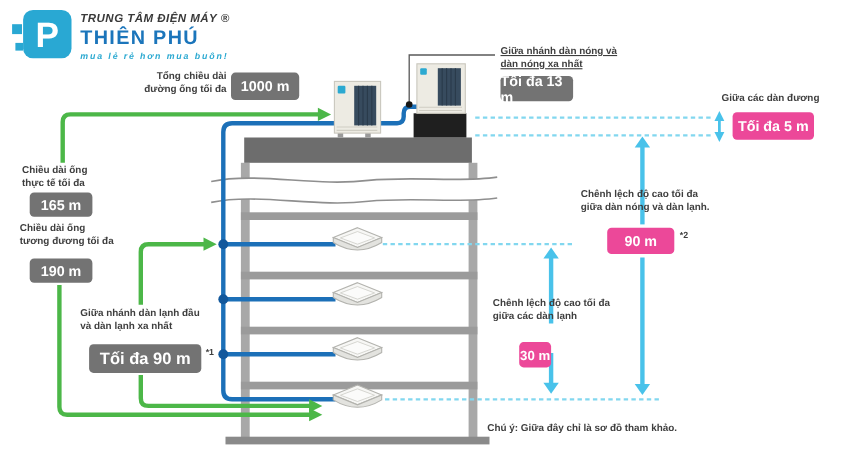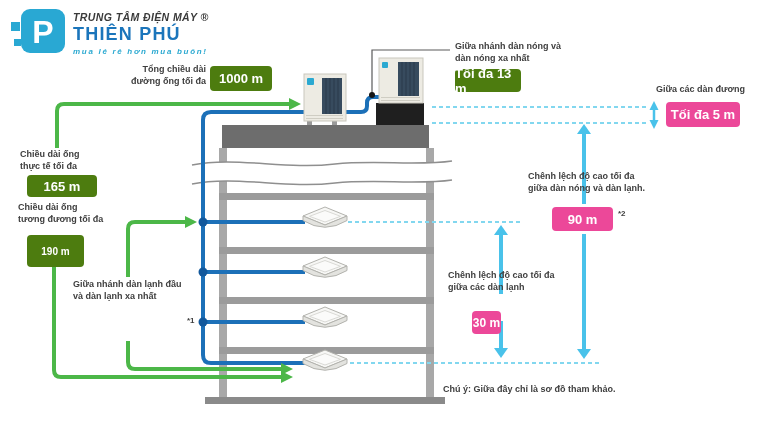--- a/index.html
+++ b/index.html
@@ -4,21 +4,21 @@
 <style>
   html,body{margin:0;padding:0;background:#fff;}
   #canvas{position:relative;width:768px;height:432px;background:#fff;overflow:hidden;
           font-family:"Liberation Sans",sans-serif;}
   .abs{position:absolute;}
   svg{display:block;}
   #art{position:absolute;left:0;top:0;z-index:1;}
   .lbl{font-size:9px;line-height:1.3;font-weight:700;color:#3e3e3e;white-space:pre-line;z-index:3;}
   .badge{display:flex;align-items:center;justify-content:center;color:#fff;font-weight:700;
          border-radius:4px;z-index:3;}
-  .badge-green{background:#4d7c0f;}
+  .badge-green{background:#737373;}
   .badge-blue{background:#ec4899;}
   .fn{font-size:8px;font-weight:700;color:#3e3e3e;z-index:3;}
   
   #logo{left:10px;top:6px;display:flex;align-items:flex-start;z-index:3;}
   #logo-text{margin-left:7px;padding-top:5px;}
   .logo-l1{font-size:10.5px;font-weight:700;color:#3a3a3a;letter-spacing:.4px;font-style:italic;}
   .logo-l2{font-size:18px;font-weight:700;color:#1b75bb;letter-spacing:1.2px;margin-top:1px;}
   .logo-l3{font-size:8px;font-weight:700;color:#2ba9d1;letter-spacing:1.7px;margin-top:2px;font-style:italic;}
 </style>
 </head>
@@ -155,37 +155,38 @@
       <div class="logo-l1">TRUNG TÂM ĐIỆN MÁY ®</div>
       <div class="logo-l2">THIÊN PHÚ</div>
       <div class="logo-l3">mua lẻ rẻ hơn mua buôn!</div>
     </div>
   </div>
 
   <div class="abs lbl" style="left:128px;top:64px;width:78px;text-align:right;">Tổng chiều dài
 đường ống tối đa</div>
   <div class="abs badge badge-green" style="left:210px;top:66px;width:62px;height:25px;font-size:13px;">1000 m</div>
 
-  <div class="abs lbl" style="left:455px;top:41px;">Giữa nhánh dàn nóng và
+  <div class="abs lbl" style="left:455px;top:41px;text-decoration:underline;">Giữa nhánh dàn nóng và
 dàn nóng xa nhất</div>
   <div class="abs badge badge-green" style="left:455px;top:69px;width:66px;height:23px;font-size:13px;">Tối đa 13 m</div>
 
   <div class="abs lbl" style="left:656px;top:84px;">Giữa các dàn đương</div>
   <div class="abs badge badge-blue" style="left:666px;top:102px;width:74px;height:25px;font-size:13px;">Tối đa 5 m</div>
 
   <div class="abs lbl" style="left:20px;top:149px;">Chiều dài ống
 thực tế tối đa</div>
-  <div class="abs badge badge-green" style="left:27px;top:175px;width:70px;height:22px;font-size:13px;">165 m</div>
+  <div class="abs badge badge-green" style="left:27px;top:175px;width:57px;height:22px;font-size:13px;">165 m</div>
 
   <div class="abs lbl" style="left:18px;top:202px;">Chiều dài ống
 tương đương tối đa</div>
-  <div class="abs badge badge-green" style="left:27px;top:235px;width:57px;height:32px;font-size:10px;">190 m</div>
+  <div class="abs badge badge-green" style="left:27px;top:235px;width:57px;height:22px;font-size:13px;">190 m</div>
 
   <div class="abs lbl" style="left:73px;top:279px;">Giữa nhánh dàn lạnh đầu
 và dàn lạnh xa nhất</div>
+  <div class="abs badge badge-green" style="left:81px;top:313px;width:102px;height:26px;font-size:15px;">Tối đa 90 m</div>
   <div class="abs fn" style="left:187px;top:316px;">*1</div>
 
   <div class="abs lbl" style="left:528px;top:171px;">Chênh lệch độ cao tối đa
 giữa dàn nóng và dàn lạnh.</div>
   <div class="abs badge badge-blue" style="left:552px;top:207px;width:61px;height:24px;font-size:13px;">90 m</div>
   <div class="abs fn" style="left:618px;top:209px;">*2</div>
 
   <div class="abs lbl" style="left:448px;top:270px;">Chênh lệch độ cao tối đa
 giữa các dàn lạnh</div>
   <div class="abs badge badge-blue" style="left:472px;top:311px;width:29px;height:23px;font-size:12px;">30 m</div>

